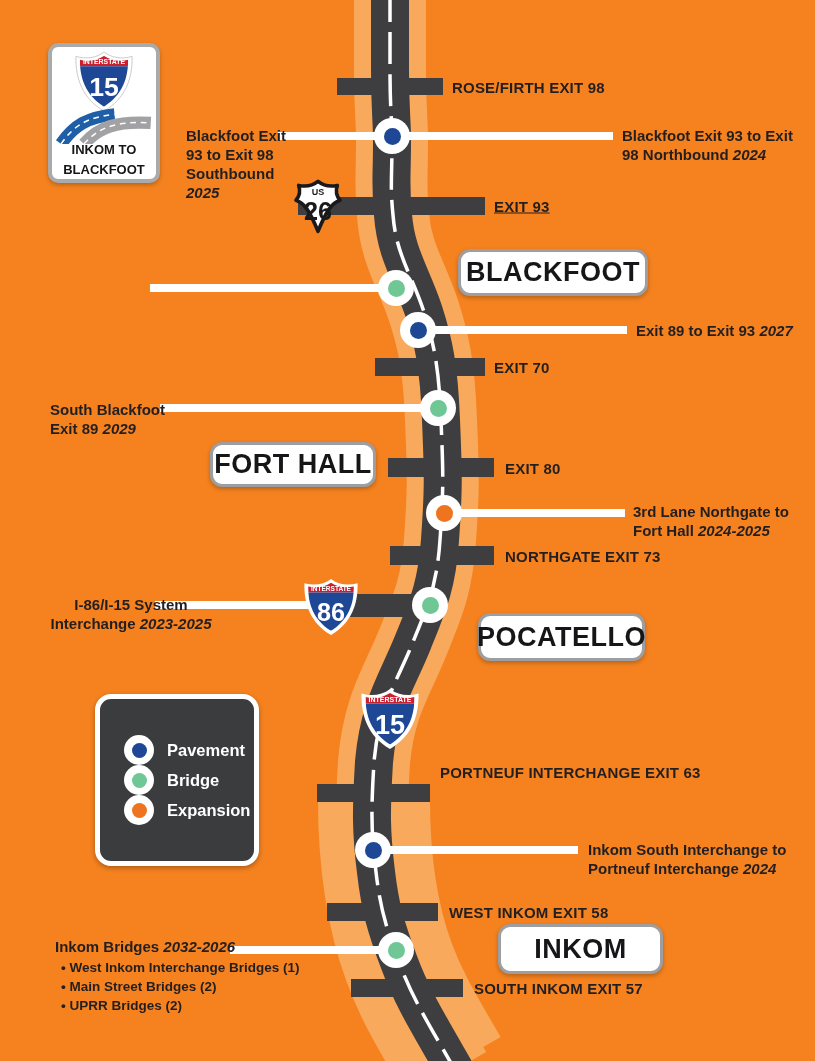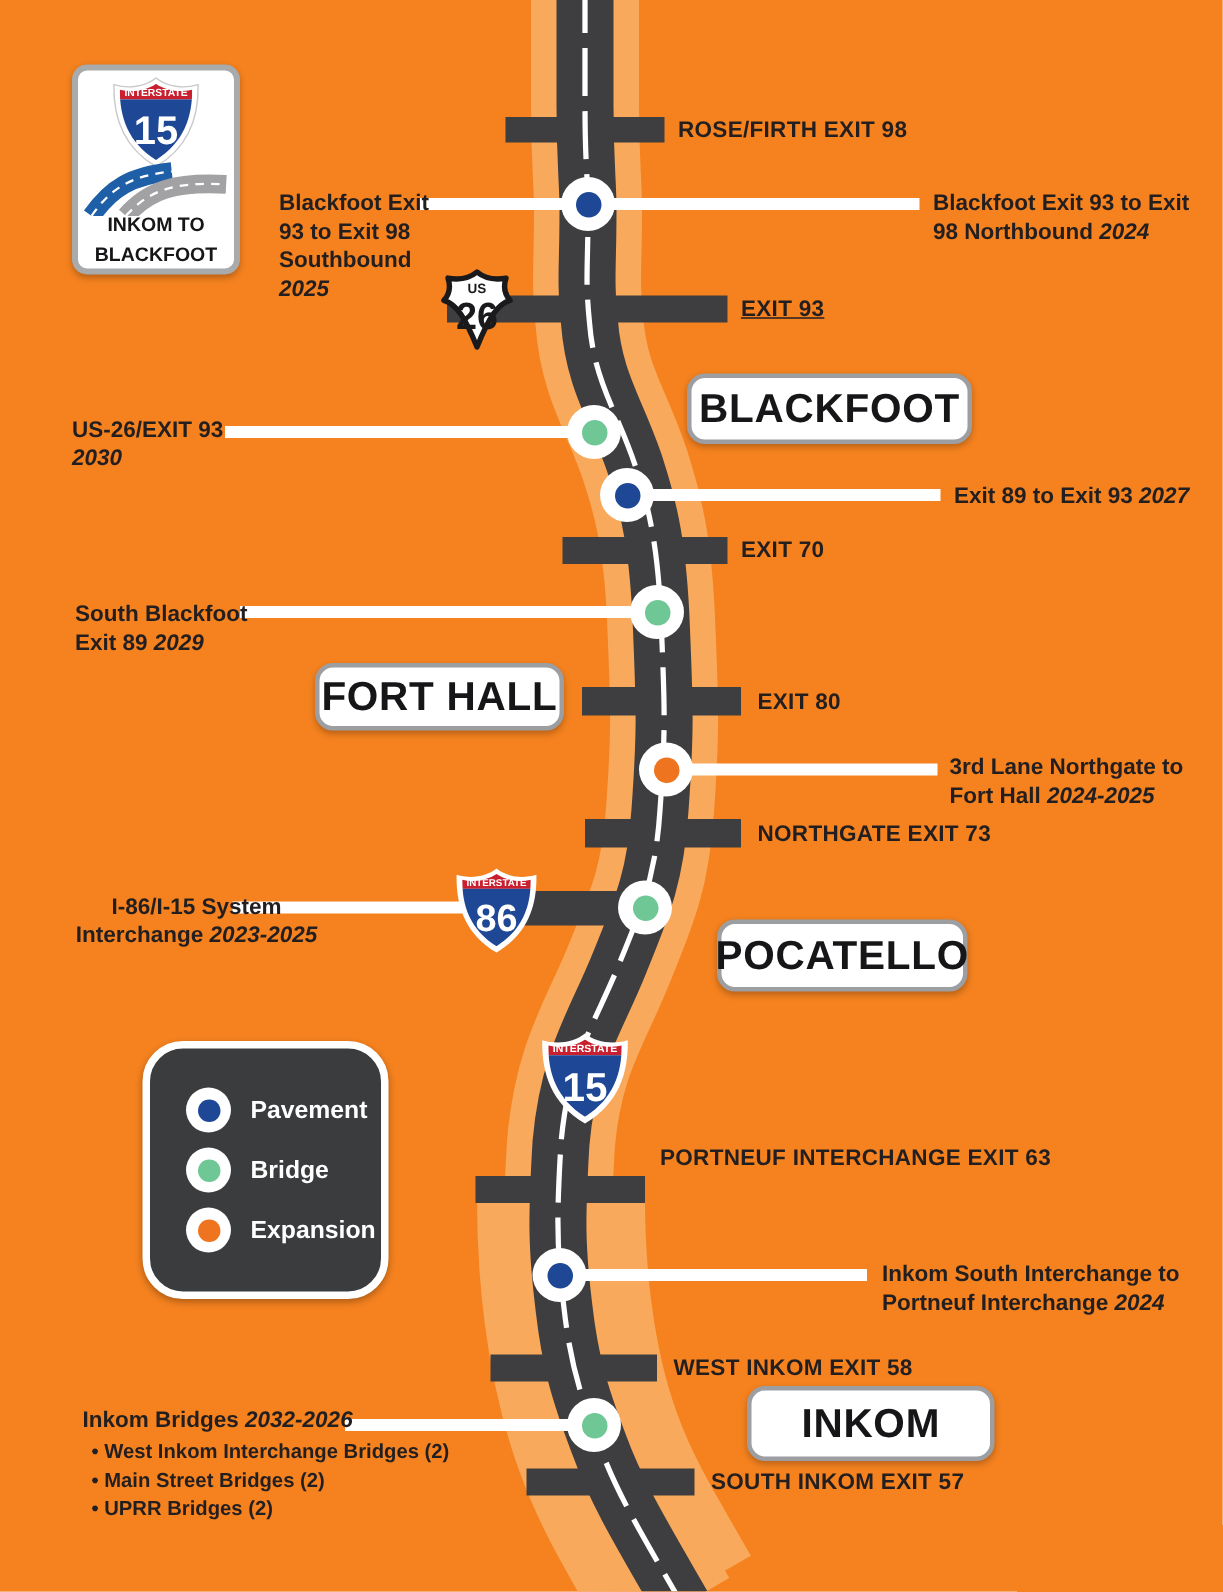--- a/index.html
+++ b/index.html
@@ -19,23 +19,23 @@
     transform:translateY(-50%);letter-spacing:.2px;}
   .proj{position:absolute;font-weight:bold;font-size:15px;line-height:1.27;}
   .proj .yr{font-style:italic;}
   .city{position:absolute;background:#fff;border:3px solid #9C9EA1;border-radius:12px;
     display:flex;align-items:center;justify-content:center;
     font-weight:bold;font-size:27px;color:#161618;letter-spacing:.5px;
     box-shadow:0 2px 4px rgba(0,0,0,.25);}
   .shield{position:absolute;}
   
   .legend{position:absolute;left:95px;top:694px;width:164px;height:172px;
-    background:#3B3C3E;border:5px solid #fff;border-radius:27px;
+    background:#3B3C3E;border:5px solid #fff;border-radius:16px;
     box-shadow:0 2px 5px rgba(0,0,0,.3);box-sizing:border-box;
-    display:flex;flex-direction:column;justify-content:center;gap:10px;padding-left:24px;}
+    display:flex;flex-direction:column;justify-content:center;padding-left:24px;}
   .legend .row{display:flex;align-items:center;gap:13px;}
   .legend .circ{width:30px;height:30px;border-radius:50%;background:#fff;
     display:flex;align-items:center;justify-content:center;flex:0 0 auto;}
   .legend .circ .dot{width:15px;height:15px;border-radius:50%;}
   .legend .lab{color:#fff;font-weight:bold;font-size:16.5px;}
   
   .logo{position:absolute;left:48px;top:43px;width:112px;height:140px;background:#fff;
     border:4px solid #A8AAAC;border-radius:10px;box-sizing:border-box;
     box-shadow:0 2px 4px rgba(0,0,0,.25);
     display:flex;flex-direction:column;align-items:center;}
@@ -158,24 +158,20 @@
     </div>
 
   <div class="proj" style="left:186px;top:126px;width:108px;">
     <span>Blackfoot Exit 93 to Exit 98 Southbound</span>
     <i class="yr">2025</i>
   </div>
   <div class="proj" style="left:622px;top:126px;width:180px;">
     <span>Blackfoot Exit 93 to Exit 98 Northbound</span>
     <i class="yr">2024</i>
   </div>
-  <div class="proj" style="left:48px;top:277px;width:135px;">
-    <span>US-26/EXIT 93</span>
-    <i class="yr">2030</i>
-  </div>
   <div class="proj" style="left:636px;top:321px;white-space:nowrap;">
     <span>Exit 89 to Exit 93</span>
     <i class="yr">2027</i>
   </div>
   <div class="proj" style="left:50px;top:400px;width:122px;">
     <span>South Blackfoot Exit 89</span>
     <i class="yr">2029</i>
   </div>
   <div class="proj" style="left:633px;top:502px;width:163px;">
     <span>3rd Lane Northgate to Fort Hall</span>
@@ -186,21 +182,21 @@
     <i class="yr">2023-2025</i>
   </div>
   <div class="proj" style="left:588px;top:840px;width:205px;">
     <span>Inkom South Interchange to Portneuf Interchange</span>
     <i class="yr">2024</i>
   </div>
   <div class="proj" style="left:55px;top:937px;width:290px;">
     <span>Inkom Bridges</span>
     <i class="yr">2032-2026</i>
     <ul class="bullets">
-      <li>West Inkom Interchange Bridges (2)</li>
+      <li>West Inkom Interchange Bridges (1)</li>
       <li>Main Street Bridges (2)</li>
       <li>UPRR Bridges (2)</li>
     </ul>
   </div>
 
   <div class="legend">
     <div class="row">
       <span class="circ">
           <span class="dot" style="background: rgb(30, 72, 150);"></span>
         </span>

